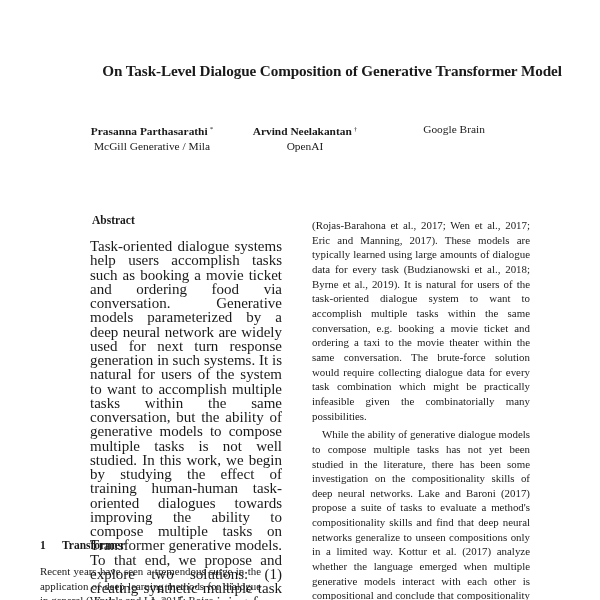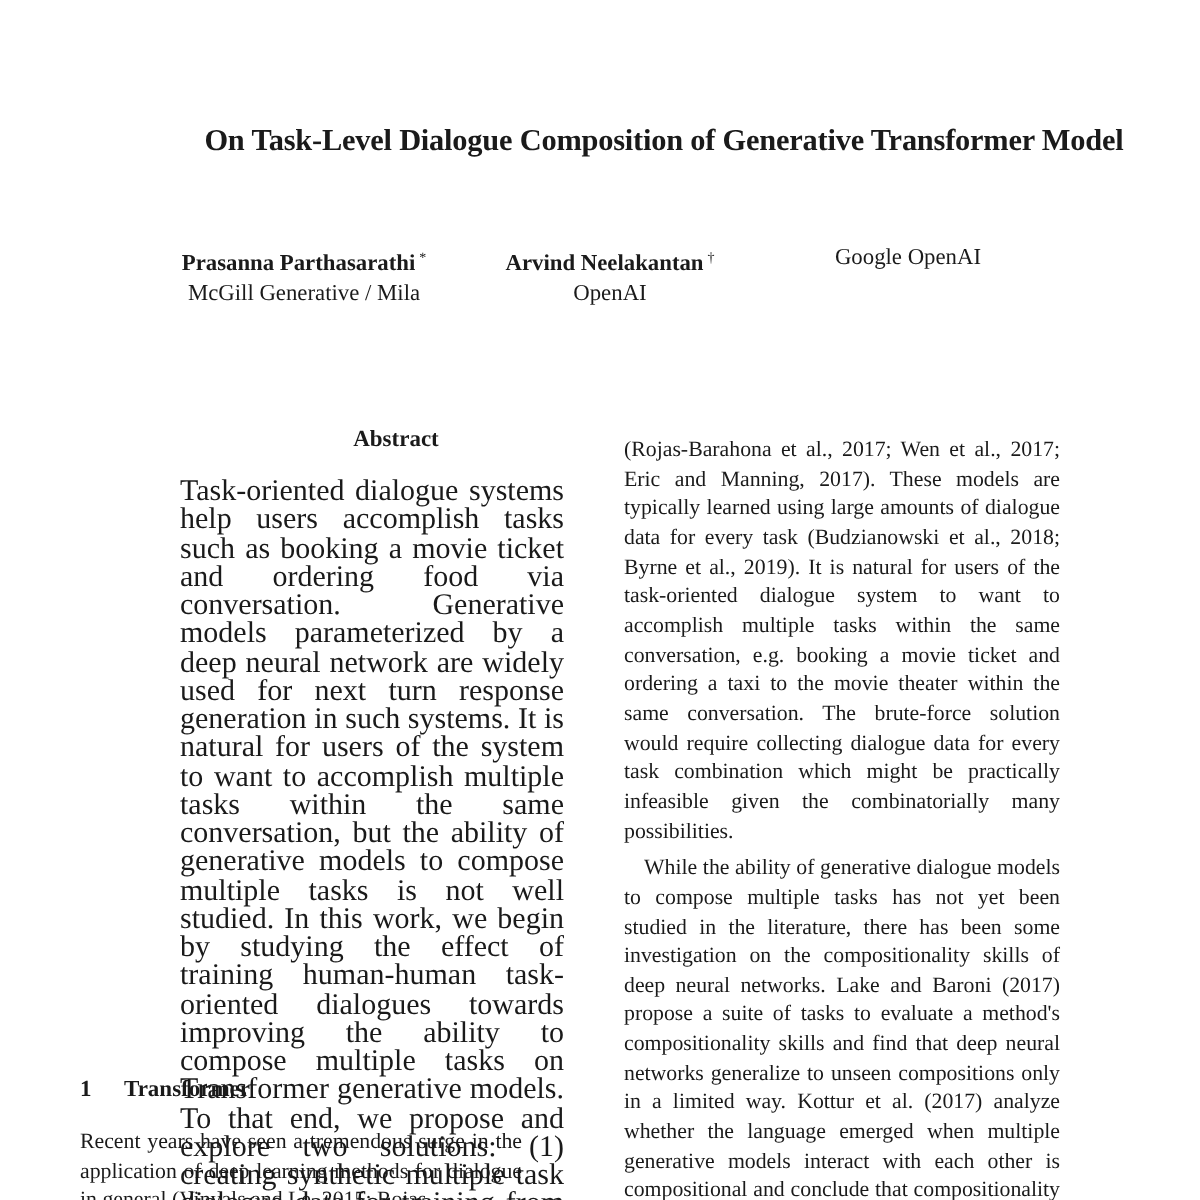--- a/index.html
+++ b/index.html
@@ -7,21 +7,21 @@
          font-family: "Liberation Serif", "DejaVu Serif", serif; color: #1a1a1a; }
   .title { position: absolute; top: 62px; left: 0; width: 600px; text-align: center;
            font-weight: bold; font-size: 15.2px; letter-spacing: -0.1px; padding-left: 32px; }
   .author { position: absolute; top: 122px; text-align: center; font-size: 11.4px; line-height: 14.5px; }
   .author .name { font-weight: bold; display: block; }
   .author sup { font-weight: normal; font-size: 7px; vertical-align: 4px; margin-left: 2px; }
   .author .aff { display: block; }
   .a1 { left: 82px; width: 140px; }
   .a2 { left: 240px; width: 130px; }
   .a3 { left: 384px; width: 140px; }
-  .abs-head { position: absolute; top: 214px; left: 92px; width: 212px; text-align: center;
+  .abs-head { position: absolute; top: 214px; left: 92px; width: 212px; 
               font-weight: bold; font-size: 11.5px; }
   .abstract { position: absolute; top: 239px; left: 90px; width: 192px; font-size: 15px;
               line-height: 14.25px; text-align: justify; hyphens: manual; }
   .sec-head { position: absolute; top: 539px; left: 40px; font-weight: bold; font-size: 11.5px; }
   .sec-head .num { display: inline-block; width: 22px; }
   .intro { position: absolute; top: 564px; left: 40px; width: 221px; font-size: 10.9px;
            line-height: 14.7px; text-align: justify; }
   .rcol { position: absolute; top: 214px; left: 308px; width: 226px; font-size: 10.9px;
           line-height: 14.65px; text-align: justify; }
   .rcol p { margin: 4px; }
@@ -35,21 +35,21 @@
 
 <div class="author a1">
   <span class="name"><span>Prasanna Parthasarathi</span><sup>*</sup></span>
   <span class="aff">McGill Generative / Mila</span>
 </div>
 <div class="author a2">
   <span class="name"><span>Arvind Neelakantan</span><sup>†</sup></span>
   <span class="aff">OpenAI</span>
 </div>
 <div class="author a3">
-  <span class="aff">Google OpenAI</span>
+  <span class="aff">Google Brain</span>
 </div>
 
 <div class="abs-head">Abstract</div>
 <div class="abstract">
   <p>Task-oriented dialogue systems help users accomplish tasks such as booking a movie ticket and ordering food via conversation. Generative models parameterized by a deep neural network are widely used for next turn response generation in such systems. It is natural for users of the system to want to accomplish multiple tasks within the same conversation, but the ability of generative models to compose multiple tasks is not well studied. In this work, we begin by studying the effect of training human-human task-oriented dialogues towards improving the ability to compose multiple tasks on Transformer generative models. To that end, we propose and explore two solutions: (1) creating synthetic multiple task dialogue data for training from human-human single task dialogue and (2) forcing the encoder representation to be invariant to single and multiple task dialogues using an auxiliary loss. The results from our experiments highlight the difficulty of even the sophisticated variant of transformer model in learning to compose multiple tasks from single task dialogues.</p>
 </div>
 
 <div class="sec-head">
   <span class="num">1</span><span>Transformer</span>
 </div>

